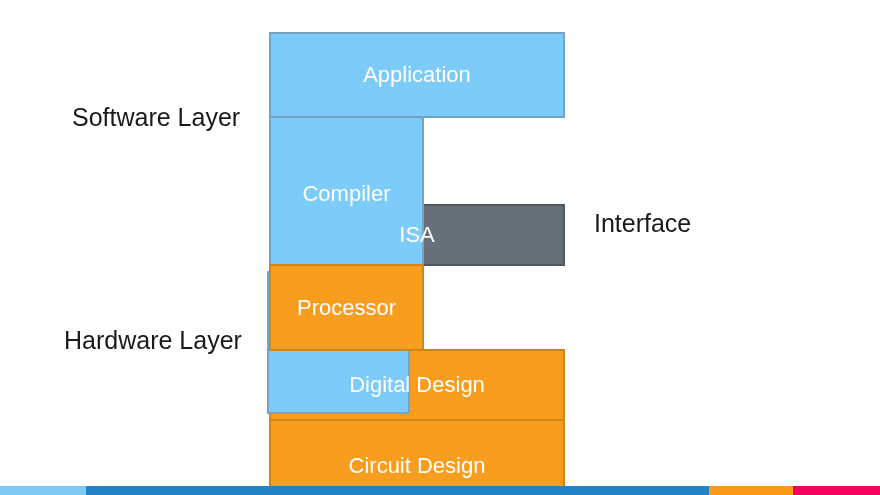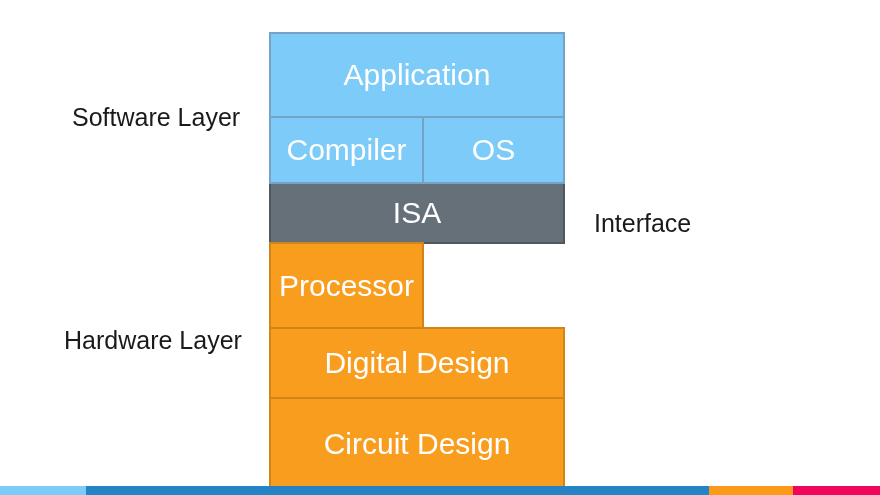--- a/index.html
+++ b/index.html
@@ -34,21 +34,21 @@
     left: 269px;
     top: 32px;
     width: 296px;
   }
   .box {
     box-sizing: border-box;
     border: 2px solid;
     display: flex;
     align-items: center;
     justify-content: center;
-    font-size: 30px;
+    font-size: 22px;
     color: var(--box-text, #ffffff);
     width: 100%;
   }
   .row {
     display: flex;
     width: 100%;
   }
   .row .box + .box { margin-left: -2px; }
   .stack > * + * { margin-top: -2px; }
 
@@ -59,21 +59,21 @@
   .isa-box {
     background: var(--interface-fill, #667079);
     border-color: var(--interface-border, #50585f);
   }
   .hw-box {
     background: var(--hardware-fill, #f99d1f);
     border-color: var(--hardware-border, #d28517);
   }
 
   .app      { height: 86px; }
-  .row.r2   { height: 68px; }
+  .row.r2   { height: 90px; flex-direction: column; }
   .isa-box  { height: 62px; }
   .row.r4   { height: 87px; }
   .digital  { height: 72px; text-align: right; }
   .circuit  { height: 94px; }
 
   .compiler, .processor { width: 155px; flex: 0 0 155px; }
   .os, .io              { width: 143px; flex: 0 0 143px; }
   .row .box { height: 100%; }
 
   

